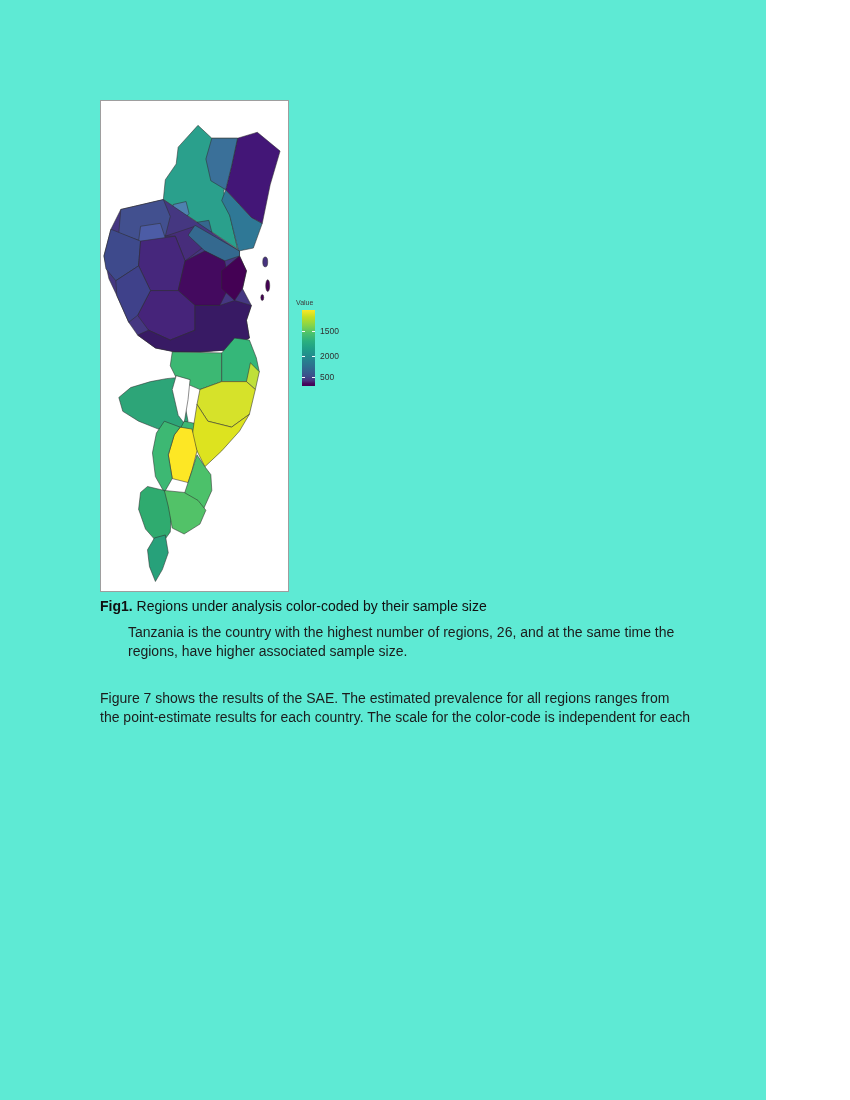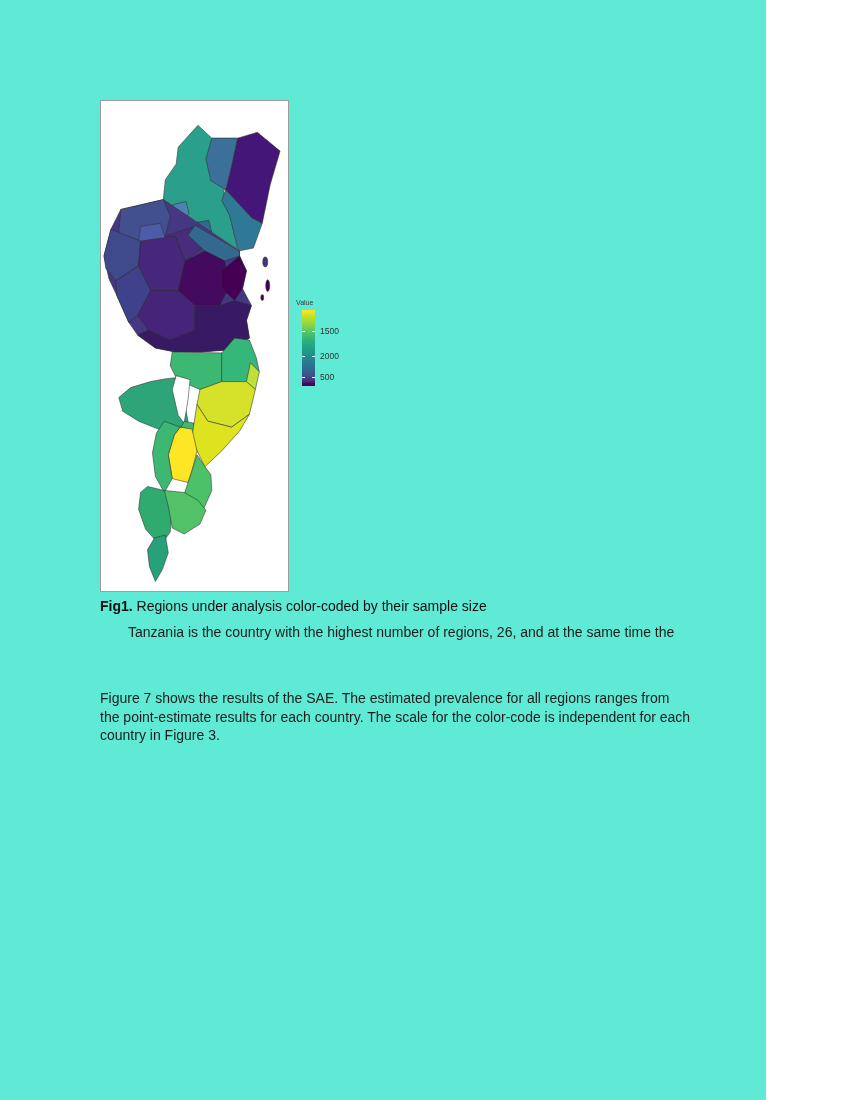--- a/index.html
+++ b/index.html
@@ -103,21 +103,21 @@
     <div class="legend-tick-label" style="top:52.5px;">2000</div>
     <div class="legend-tick-label" style="top:73.5px;">500</div>
   </div>
 
   <div class="caption">
     <b>Fig1.</b><span> Regions under analysis color-coded by their sample size</span>
   </div>
 
   <div class="para para1">
     <div class="line">Tanzania is the country with the highest number of regions, 26, and at the same time the</div>
+    <div class="line">regions, have higher associated sample size.</div>
   </div>
 
   <div class="para para2">
     <div class="line">Figure 7 shows the results of the SAE. The estimated prevalence for all regions ranges from</div>
     <div class="line">the point-estimate results for each country. The scale for the color-code is independent for each</div>
-    <div class="line">country in Figure 3.</div>
   </div>
 
 </div>
 
 </body></html>

